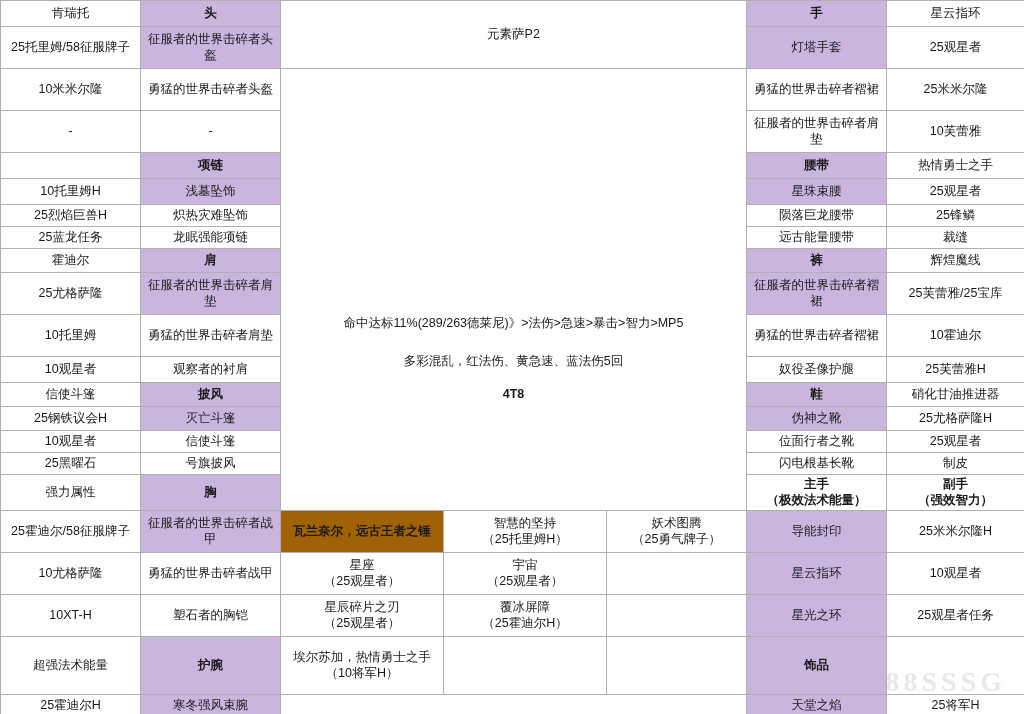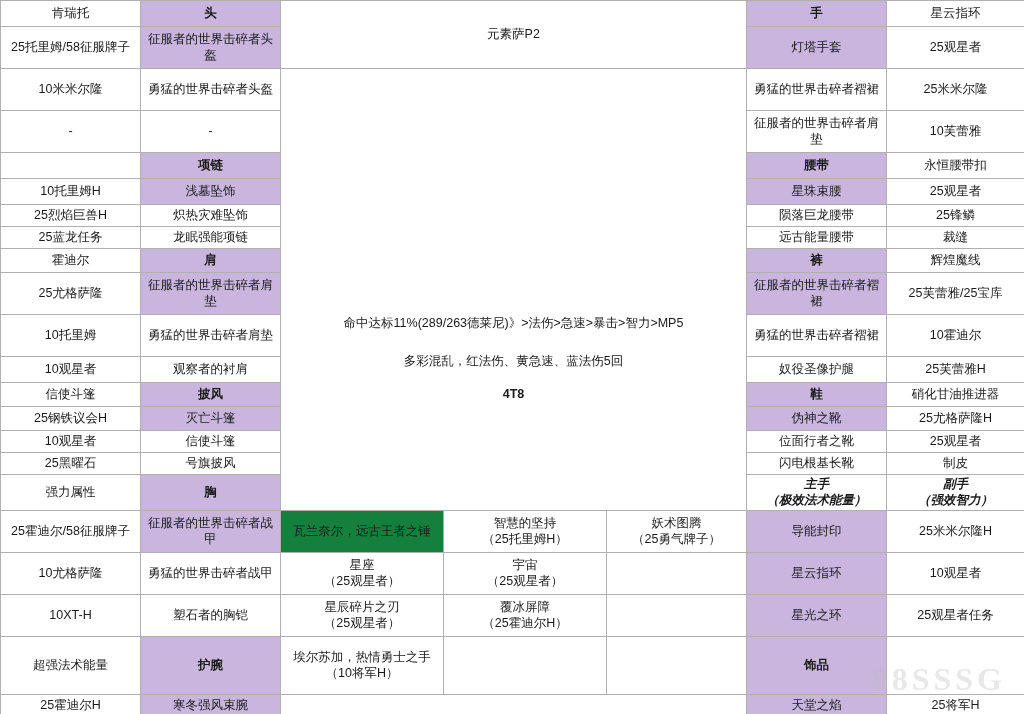--- a/index.html
+++ b/index.html
@@ -36,44 +36,43 @@
     word-break: break-all;
   }
   td.hdr {
     background: #c9b5dd;
     font-weight: bold;
   }
   td.lav {
     background: #c9b5dd;
   }
   td.orange {
-    background: #15803d;
-    font-weight: normal;
+    background: #a16207;
+    font-weight: bold;
   }
   td.blank {
     border: none;
     background: #ffffff;
     margin-top: 14px;
   }
   td.title {
     font-size: 16px;
     font-weight: normal;
   }
   td.small {
     font-size: 11.5px;
   }
   td.bold {
     font-weight: bold;
-    font-style: italic;
   }
   .wm {
     position: absolute;
     right: 18px;
     bottom: 16px;
-    font-size: 32px;
+    font-size: 28px;
     font-weight: bold;
     color: rgba(190,190,190,0.35);
     letter-spacing: 4px;
     pointer-events: none;
     font-family: "Liberation Serif", serif;
   }
 </style>
 </head>
 <body>
 
@@ -126,21 +125,21 @@
     <td>-</td>
     <td>-</td>
     <td>征服者的世界击碎者肩垫</td>
     <td>10芙蕾雅</td>
   </tr>
 
   <tr style="height:26px">
     <td class="small"></td>
     <td class="hdr">项链</td>
     <td class="hdr">腰带</td>
-    <td class="small">永恒腰带扣</td>
+    <td class="small">热情勇士之手</td>
   </tr>
 
   <tr style="height:26px">
     <td>10托里姆H</td>
     <td class="lav">浅墓坠饰</td>
     <td class="lav">星珠束腰</td>
     <td>25观星者</td>
   </tr>
 
   <tr style="height:22px">

